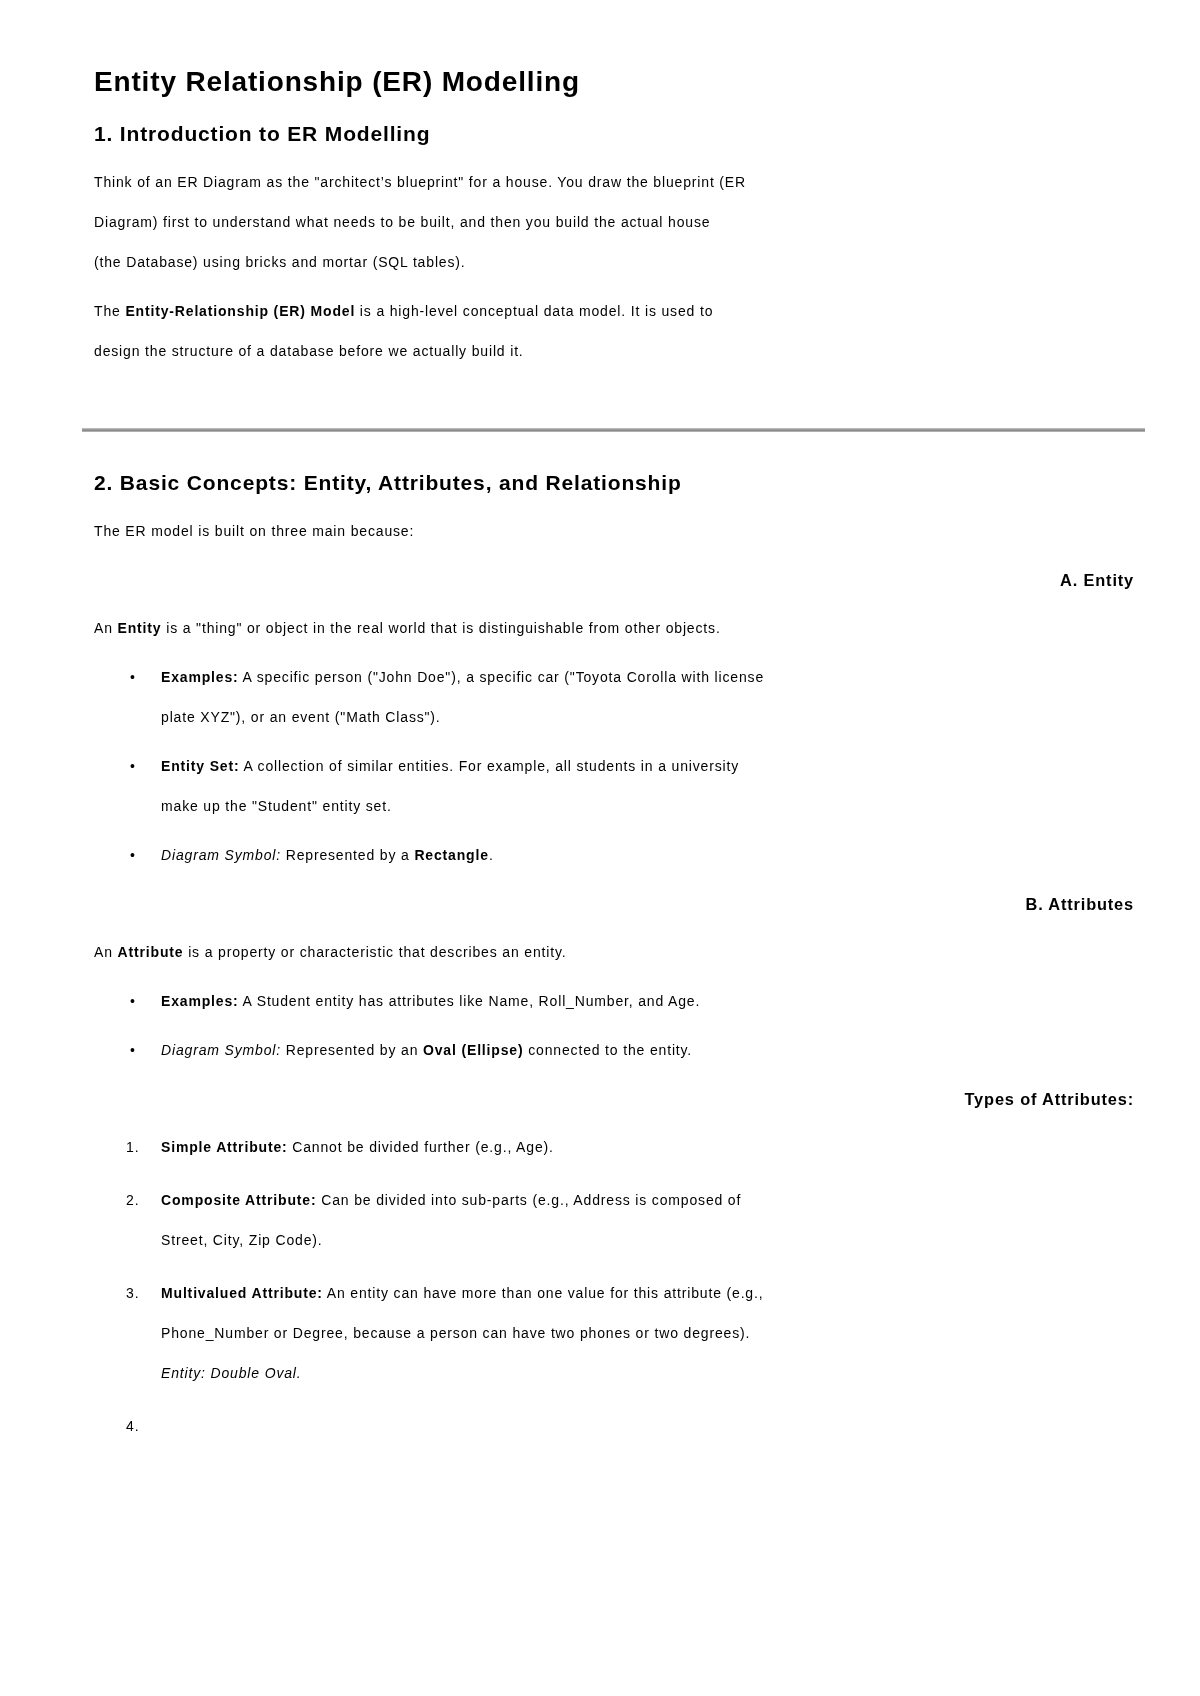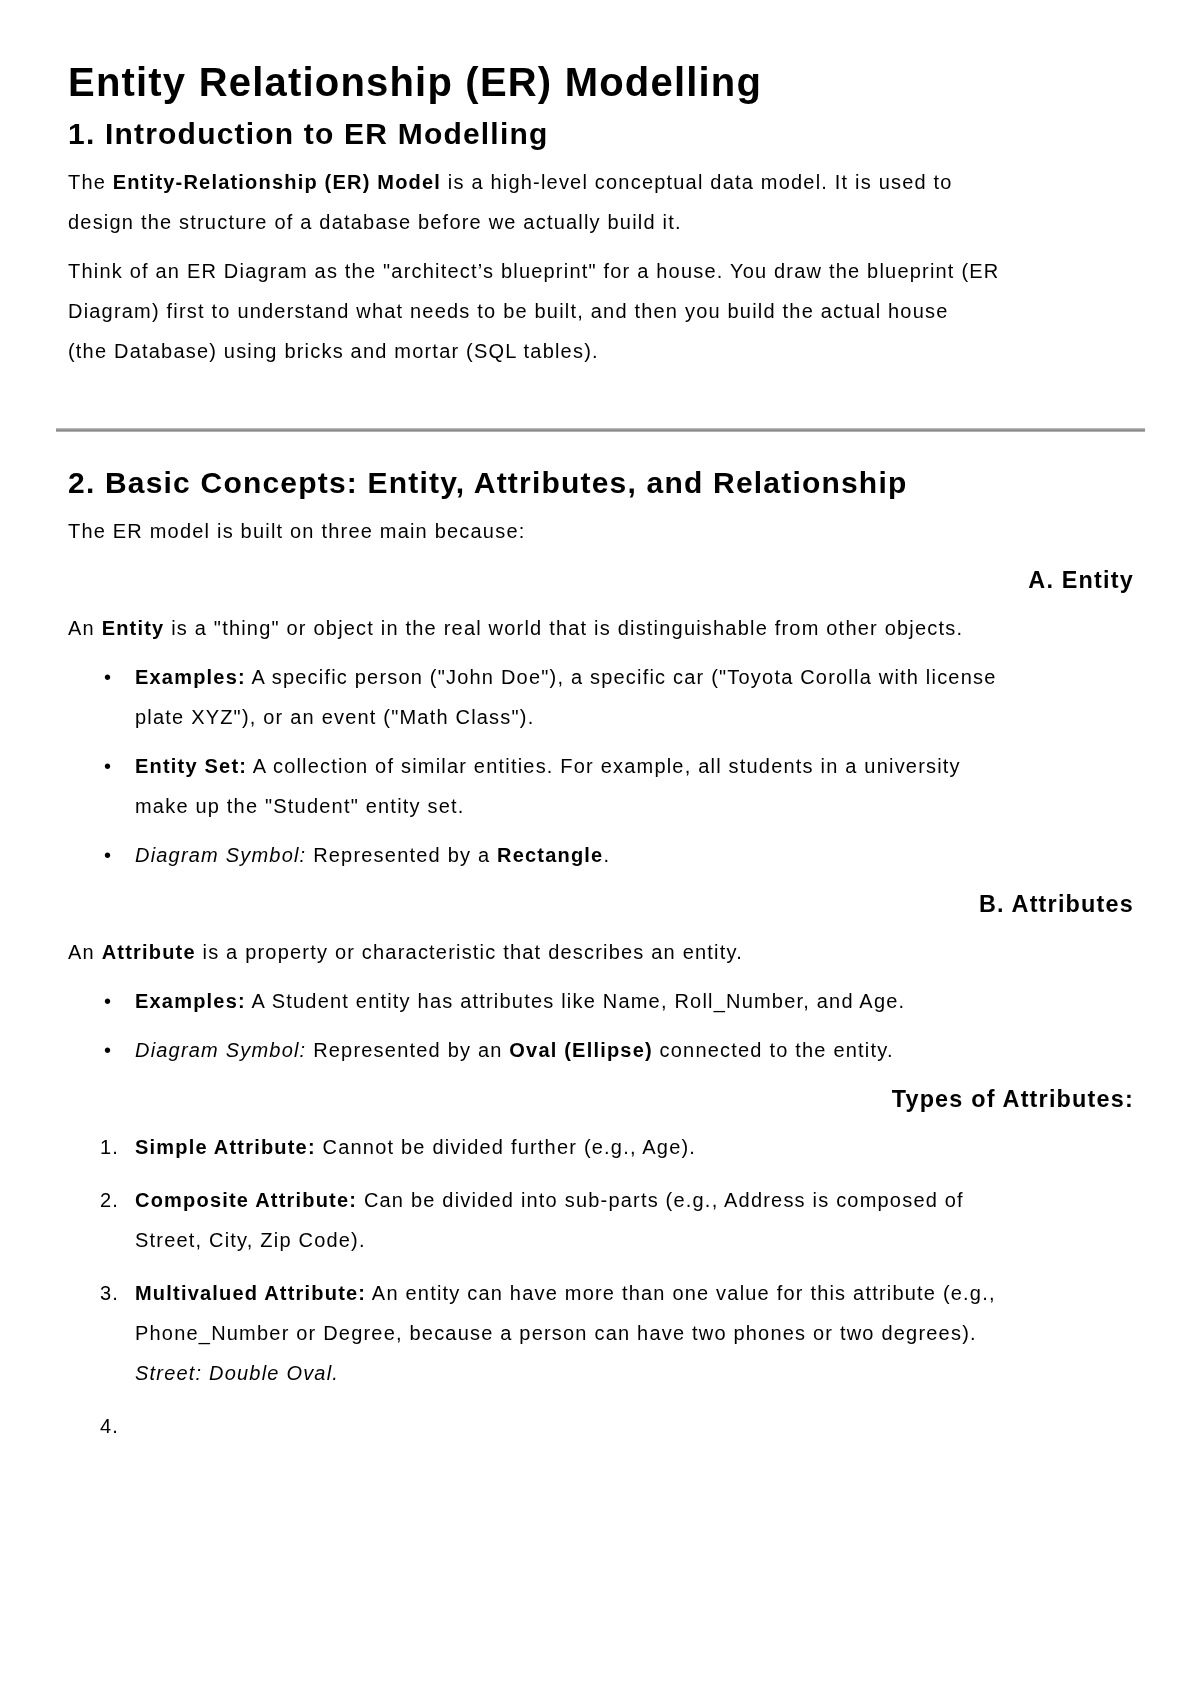--- a/index.html
+++ b/index.html
@@ -1,24 +1,24 @@
 <!DOCTYPE html>
 <html><head>
 <meta charset="utf-8">
 <style>
   html,body{margin:0;padding:0;background:#ffffff;}
   .page{
     position:relative;
     width:1200px;height:1696px;
     box-sizing:border-box;
-    padding:62px 66px 0 68px;
+    padding:62px 66px 0 94px;
     background:#ffffff;
     color:#000000;
     font-family:"Liberation Sans",sans-serif;
-    font-size:20px;line-height:40px;
+    font-size:14px;line-height:40px;
     letter-spacing:0.06em;
     overflow:hidden;
   }
   .h{font-weight:700;margin:0 0 8px 0;}
   .title{margin-bottom:12px;}
   .subhead{margin-top:7px;text-align:right;}
   p.para{margin:0 0 9px 0;}
   .b{font-weight:700;}
   .i{font-style:italic;}
   .hr{
@@ -33,22 +33,22 @@
   .ol .item .marker{left:32px;}
 </style>
 </head>
 <body>
 
 <div class="page">
 
   <h1 class="h title"><span class="b">Entity Relationship (ER) Modelling</span></h1>
 
   <h2 class="h"><span class="b">1. Introduction to ER Modelling</span></h2>
+  <p class="para"><span>Think of an ER Diagram as the "architect’s blueprint" for a house. You draw the blueprint (ER</span><br><span>Diagram) first to understand what needs to be built, and then you build the actual house</span><br><span>(the Database) using bricks and mortar (SQL tables).</span></p>
   <p class="para"><span>The </span><span class="b">Entity-Relationship (ER) Model</span><span> is a high-level conceptual data model. It is used to</span><br><span>design the structure of a database before we actually build it.</span></p>
-  <p class="para"><span>Think of an ER Diagram as the "architect’s blueprint" for a house. You draw the blueprint (ER</span><br><span>Diagram) first to understand what needs to be built, and then you build the actual house</span><br><span>(the Database) using bricks and mortar (SQL tables).</span></p>
 
   <div class="hr"></div>
 
   <h2 class="h"><span class="b">2. Basic Concepts: Entity, Attributes, and Relationship</span></h2>
   <p class="para"><span>The ER model is built on three main because:</span></p>
 
   <h3 class="h subhead"><span class="b">A. Entity</span></h3>
   <p class="para"><span>An </span><span class="b">Entity</span><span> is a "thing" or object in the real world that is distinguishable from other objects.</span></p>
 
   <div class="list ul">
@@ -86,20 +86,20 @@
     <div class="item">
       <span class="marker">1.</span>
       <span class="t"><span class="b">Simple Attribute:</span><span> Cannot be divided further (e.g., Age).</span></span>
     </div>
     <div class="item">
       <span class="marker">2.</span>
       <span class="t"><span class="b">Composite Attribute:</span><span> Can be divided into sub-parts (e.g., Address is composed of</span><br><span>Street, City, Zip Code).</span></span>
     </div>
     <div class="item">
       <span class="marker">3.</span>
-      <span class="t"><span class="b">Multivalued Attribute:</span><span> An entity can have more than one value for this attribute (e.g.,</span><br><span>Phone_Number or Degree, because a person can have two phones or two degrees).</span><br><span class="i">Street: Double Oval.</span></span>
+      <span class="t"><span class="b">Multivalued Attribute:</span><span> An entity can have more than one value for this attribute (e.g.,</span><br><span>Phone_Number or Degree, because a person can have two phones or two degrees).</span><br><span class="i">Entity: Double Oval.</span></span>
     </div>
     <div class="item">
       <span class="marker">4.</span>
     </div>
   </div>
 
 </div>
 
 </body></html>

